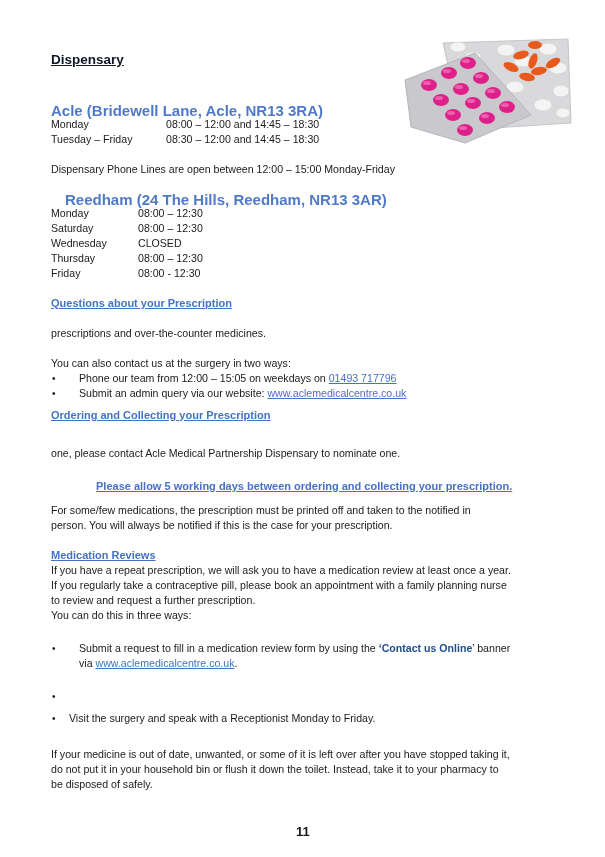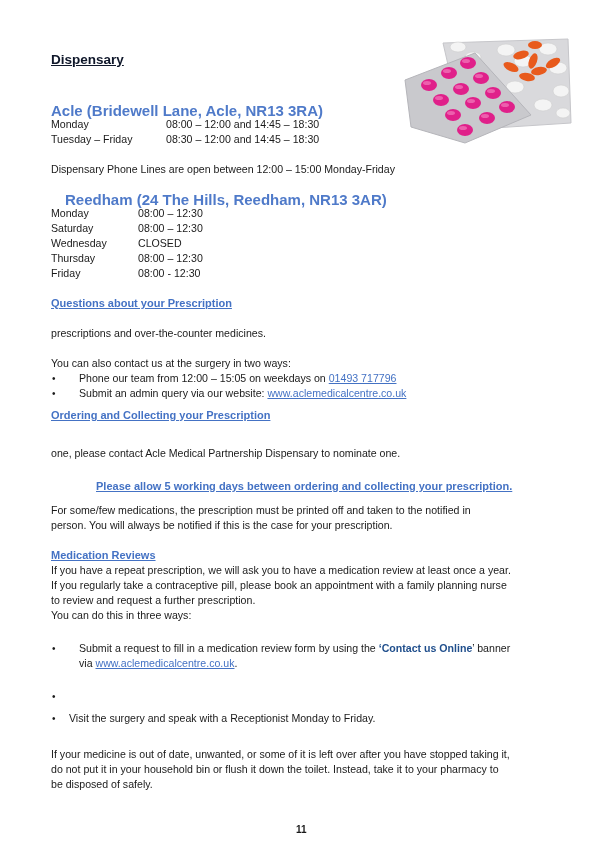--- a/index.html
+++ b/index.html
@@ -7,21 +7,21 @@
          font-family: "Liberation Sans", sans-serif; color: #1a1a1a; font-size: 10.6px; }
   .page { position: absolute; left: 0; top: 0; width: 605px; height: 857px; background: #fff; }
   .abs { position: absolute; white-space: nowrap; line-height: 15px; }
   .link { color: #4472c4; text-decoration: underline; }
   .h1 { font-size: 13.5px; color: #0f172a; text-decoration: underline; font-weight: bold; }
   .h2 { font-size: 11px; color: #4472c4; text-decoration: underline; font-weight: bold; }
   .sub { font-size: 15px; color: #4f7ac9; font-weight: bold; }
   .dark-blue { color: #1f4e8c; font-weight: bold; }
   .bullet { position: absolute; font-size: 10px; }
   .img-wrap { position: absolute; left: 403px; top: 35px; width: 170px; height: 110px; }
-  .pagenum { position: absolute; left: 296px; top: 824px; font-size: 10px; font-weight: bold; }
+  .pagenum { position: absolute; left: 296px; top: 824px; font-size: 13px; font-weight: bold; }
 </style>
 </head>
 <body>
 
 <div class="page">
 
   <div class="img-wrap">
     <svg width="170" height="110" viewBox="0 0 170 110">
 
       <polygon points="40,8 165,4 168,88 60,95" fill="#d9d9dc" stroke="#c6c6ca"></polygon>

